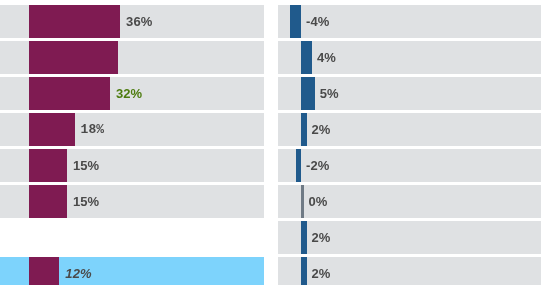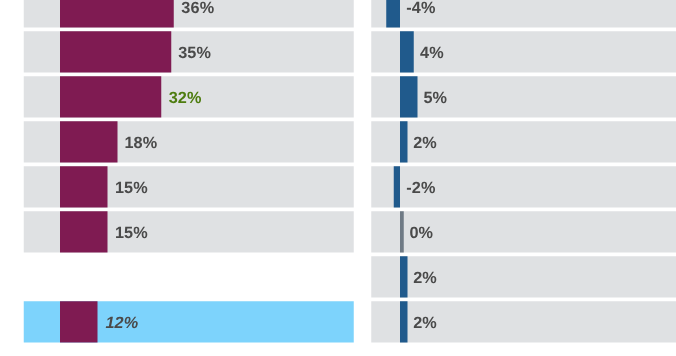--- a/index.html
+++ b/index.html
@@ -17,23 +17,22 @@
   #chart-root {
     position: relative;
     width: 541px;
     height: 285px;
     background: #ffffff;
     overflow: hidden;
   }
 
   .panel {
     position: absolute;
-    top: 0;
+    top: 16px;
     height: 259px;
-    margin-left: 19px;
   }
 
   #panel-left  { left: 0px;   width: 264px; }
   #panel-right { left: 278px; width: 263px; }
 
   .row {
     position: absolute;
     left: 0;
     width: 100%;
     height: 33px;
@@ -66,29 +65,28 @@
 
 <div id="chart-root">
 
   <div class="panel" id="panel-left">
       <div class="row" style="top: -11px; background: rgb(223, 225, 227);">
         <div class="bar bar-purple" style="background: rgb(127, 27, 82); left: 29px; width: 91.08px;"></div>
         <div class="bar-label" style="left: 126.08px; color: rgb(74, 74, 74);">36%</div>
       </div>
       <div class="row" style="top: 25px; background: rgb(223, 225, 227);">
         <div class="bar bar-purple" style="background: rgb(127, 27, 82); left: 29px; width: 88.55px;"></div>
-        <div class="bar-label" style="left: 123.55px; color: rgb(74, 74, 74);">35%</div>
       </div>
       <div class="row" style="top: 61px; background: rgb(223, 225, 227);">
         <div class="bar bar-purple" style="background: rgb(127, 27, 82); left: 29px; width: 80.96px;"></div>
         <div class="bar-label" style="left: 115.96px; color: #4d7c0f;">32%</div>
       </div>
       <div class="row" style="top: 97px; background: rgb(223, 225, 227);">
         <div class="bar bar-purple" style="background: rgb(127, 27, 82); left: 29px; width: 45.54px;"></div>
-        <div class="bar-label" style="left: 80.54px; color: rgb(74, 74, 74);">18%</div>
+        <div class="bar-label" style="left: 80.54px; color: rgb(74, 74, 74); font-family: Liberation Mono, monospace;">18%</div>
       </div>
       <div class="row" style="top: 133px; background: rgb(223, 225, 227);">
         <div class="bar bar-purple" style="background: rgb(127, 27, 82); left: 29px; width: 37.95px;"></div>
         <div class="bar-label" style="left: 72.95px; color: rgb(74, 74, 74);">15%</div>
       </div>
       <div class="row" style="top: 169px; background: rgb(223, 225, 227);">
         <div class="bar bar-purple" style="background: rgb(127, 27, 82); left: 29px; width: 37.95px;"></div>
         <div class="bar-label" style="left: 72.95px; color: rgb(74, 74, 74);">15%</div>
       </div>
       <div class="row" style="top: 241px; background: #7dd3fc; font-style: italic;">

